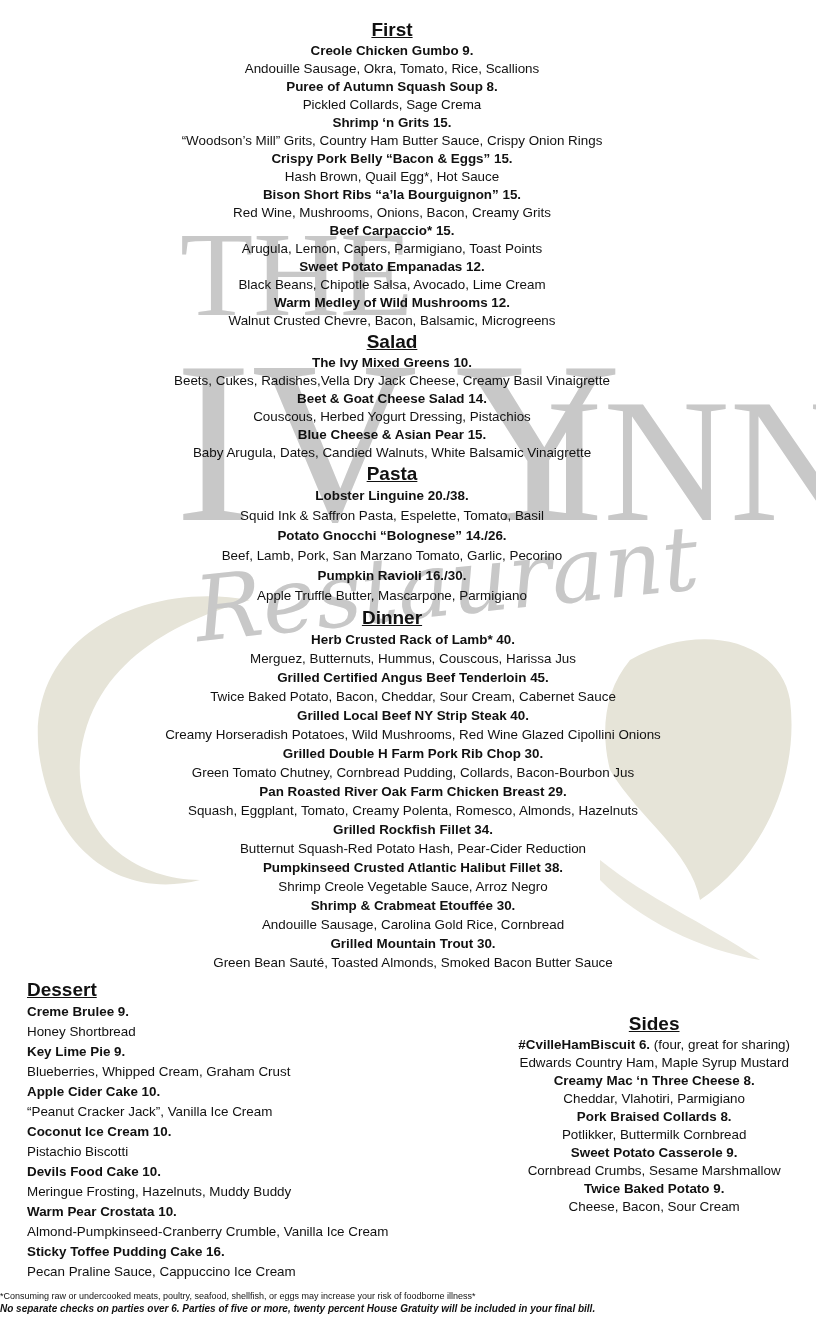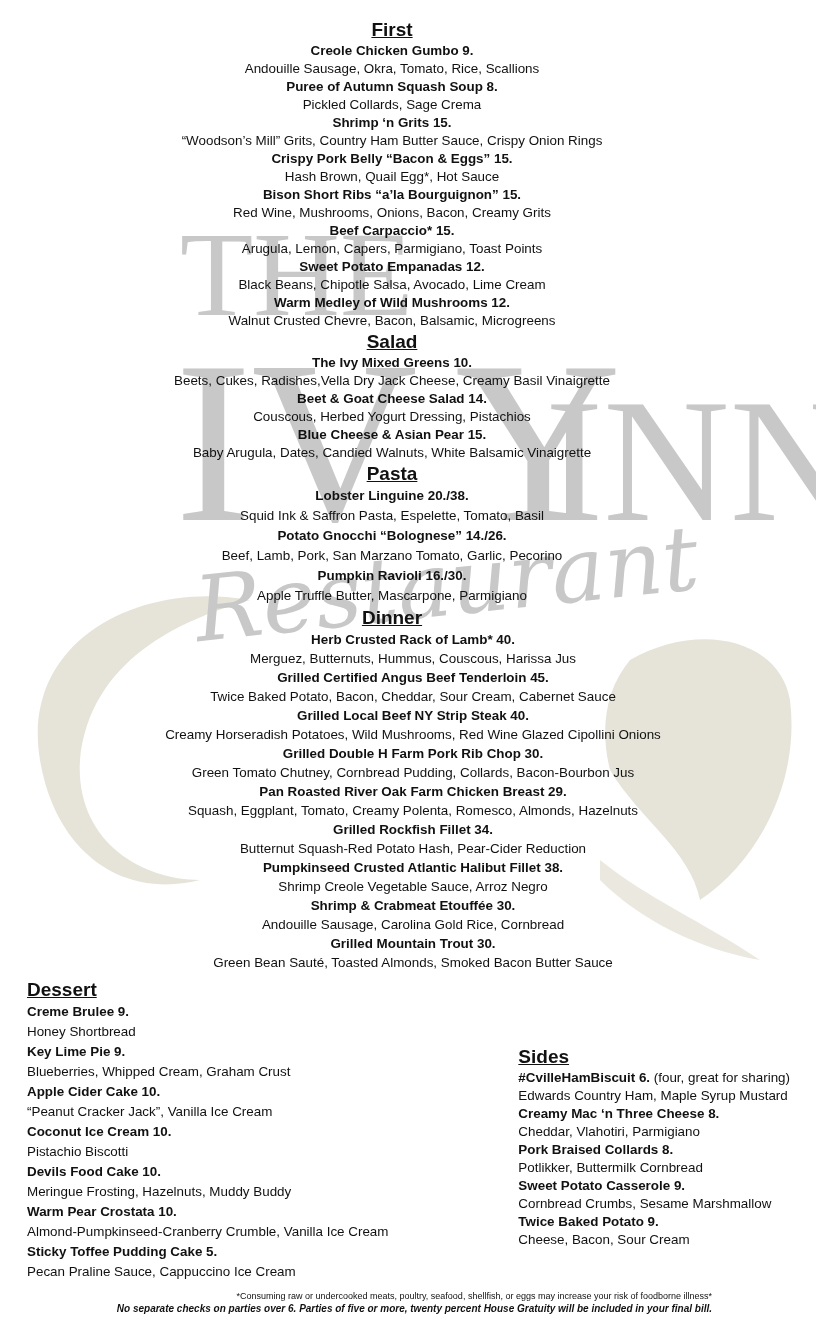--- a/index.html
+++ b/index.html
@@ -15,24 +15,24 @@
       font-weight: bold; font-size: 19px; text-decoration: underline;
       line-height: 24px; margin: 0;
     }
     .item-name { font-weight: bold; font-size: 13.4px; line-height: 18px; }
     .item-desc { font-size: 13.4px; line-height: 18px; }
     #first .item-name, #first .item-desc, #salad .item-name, #salad .item-desc { line-height: 18px; }
     #pasta .item-name, #pasta .item-desc { line-height: 20px; }
     #dinner .item-name, #dinner .item-desc { line-height: 19px; padding-left: 42px; }
     .dessert { position: absolute; left: 27px; top: 978px; text-align: left; }
     .dessert .item-name, .dessert .item-desc { line-height: 20px; }
-    .sides { position: absolute; right: 26px; top: 1045px; text-align: left; }
+    .sides { position: absolute; right: 26px; top: 1012px; text-align: center; }
     .sides .item-name, .sides .item-desc { line-height: 18px; }
     .sides .note { font-weight: normal; margin-top: 16px; }
-    .footer { position: absolute; left: 0; top: 1290px; width: 712px; text-align: right; }
+    .footer { position: absolute; left: 0; top: 1290px; width: 712px; text-align: left; }
     .footer .disclaimer { font-size: 9px; line-height: 12px; }
     .footer .gratuity { font-size: 10px; line-height: 13px; font-weight: bold; font-style: italic; }
   </style>
 </head>
 <body>
 
 <div class="watermark">
   <svg width="816" height="1344" viewBox="0 0 816 1344" xmlns="http://www.w3.org/2000/svg">
 
     <path d="M40 760 C20 640 140 580 250 600 C180 620 90 660 80 760 C75 840 140 880 200 880 C120 900 55 850 40 760 Z" fill="#e6e4d8"></path>
@@ -181,21 +181,21 @@
       </div>
     <div>
         <div class="item-name">Devils Food Cake 10.</div>
         <div class="item-desc">Meringue Frosting, Hazelnuts, Muddy Buddy</div>
       </div>
     <div>
         <div class="item-name">Warm Pear Crostata 10.</div>
         <div class="item-desc">Almond-Pumpkinseed-Cranberry Crumble, Vanilla Ice Cream</div>
       </div>
     <div>
-        <div class="item-name">Sticky Toffee Pudding Cake 5.</div>
+        <div class="item-name">Sticky Toffee Pudding Cake 16.</div>
         <div class="item-desc">Pecan Praline Sauce, Cappuccino Ice Cream</div>
       </div>
   </div>
 
   <div class="sides">
     <div class="sec-title">Sides</div>
     <div>
       <div class="item-name"><span>#CvilleHamBiscuit 6.</span><span class="note"> (four, great for sharing)</span></div>
       <div class="item-desc">Edwards Country Ham, Maple Syrup Mustard</div>
     </div>

